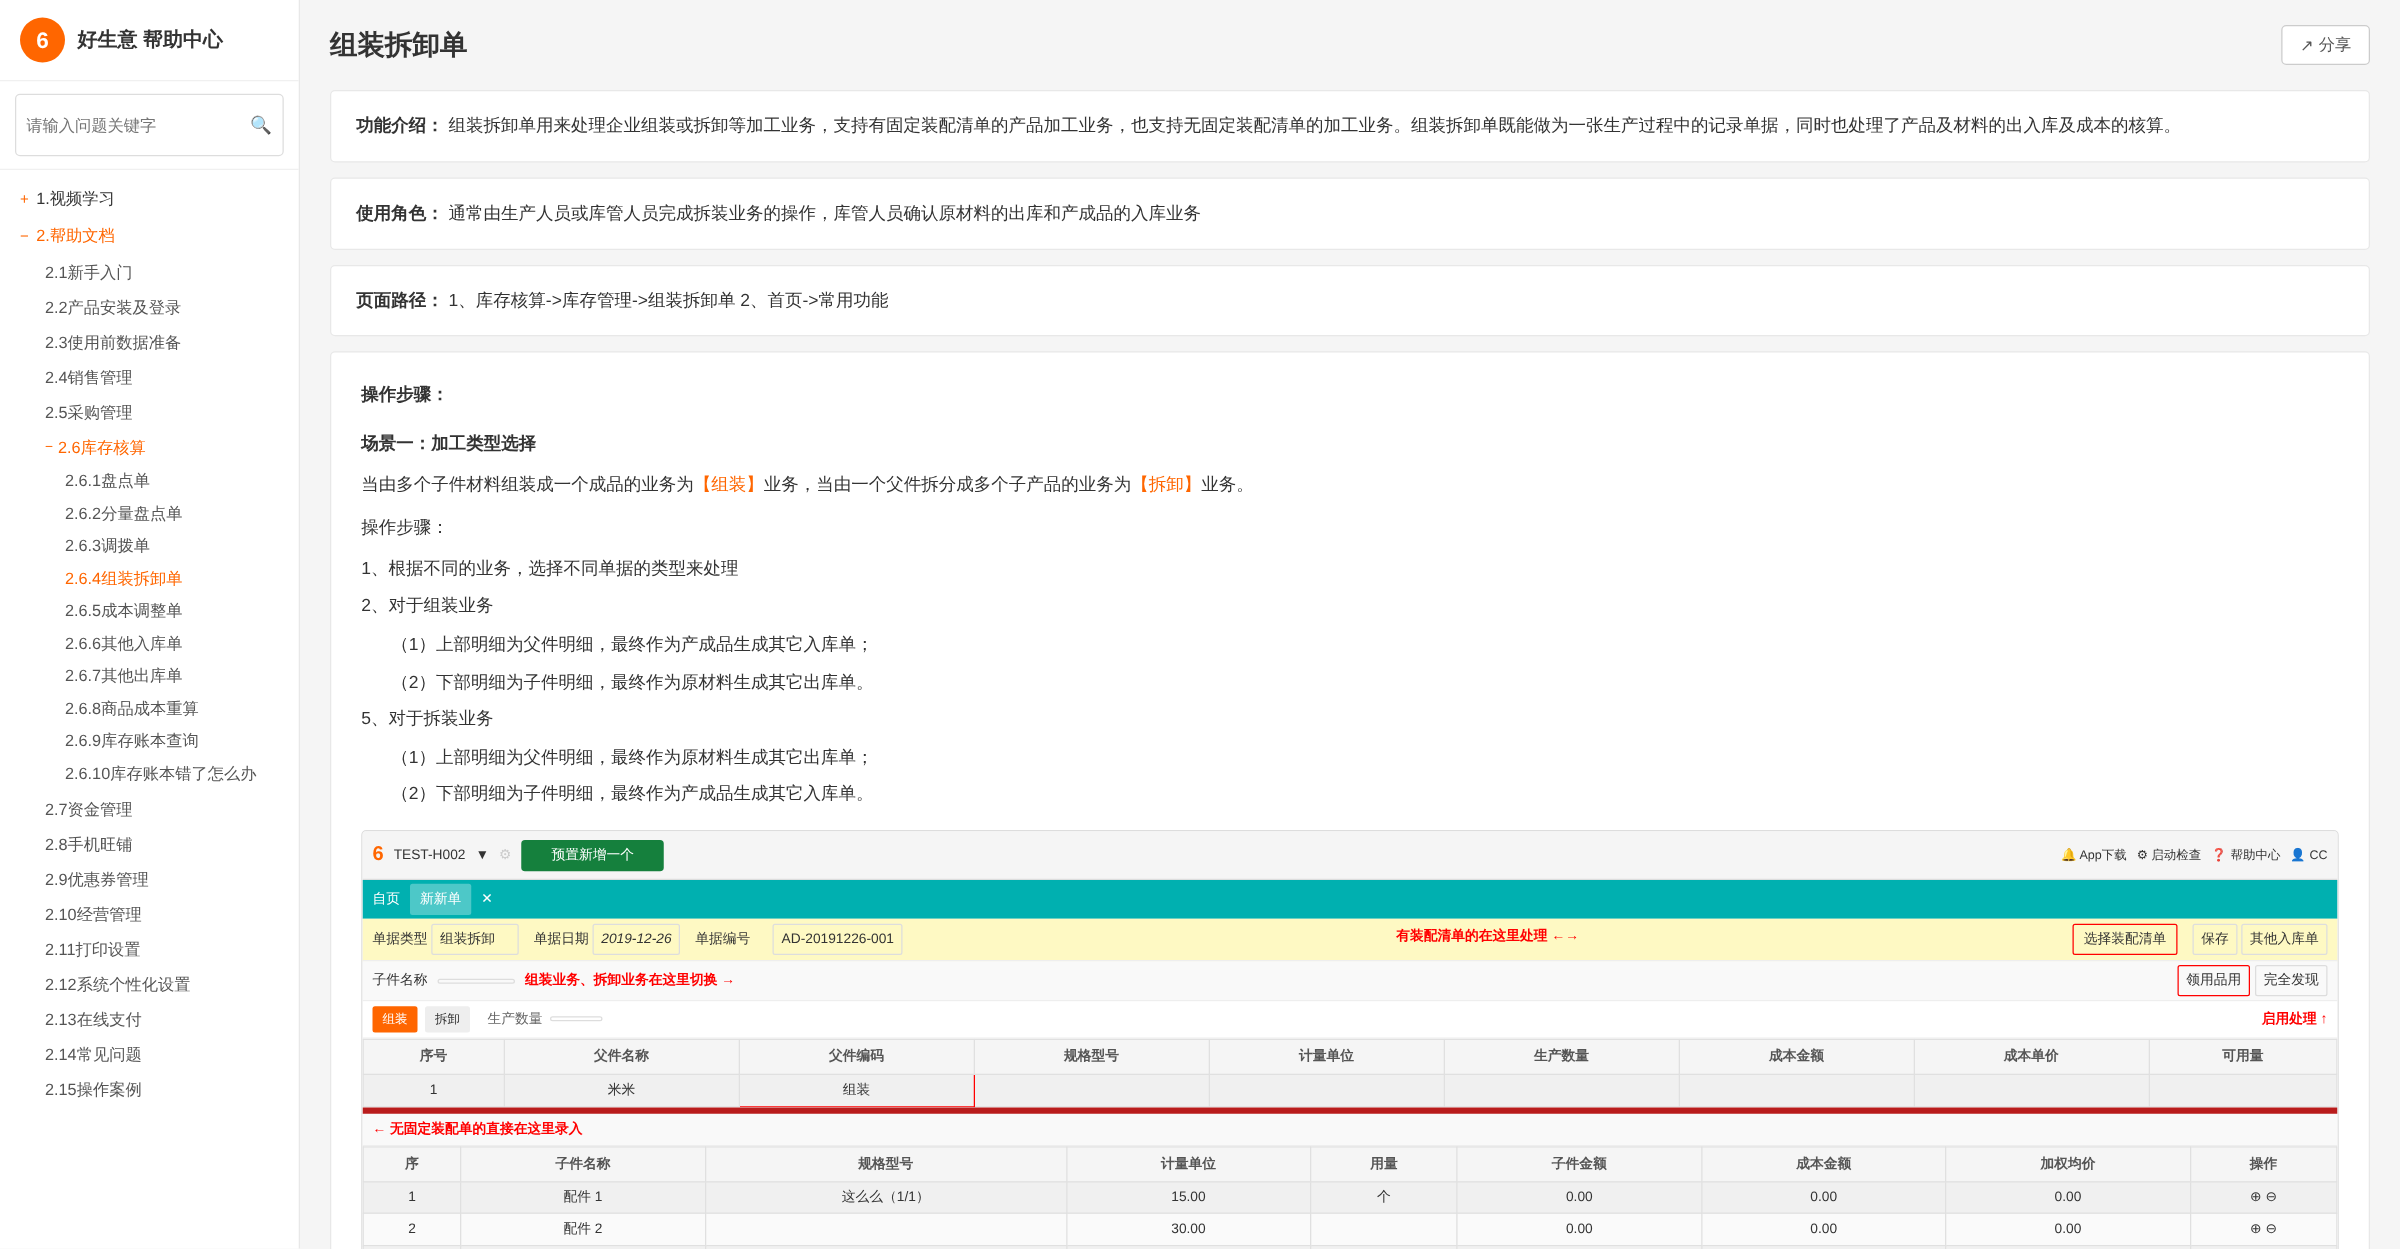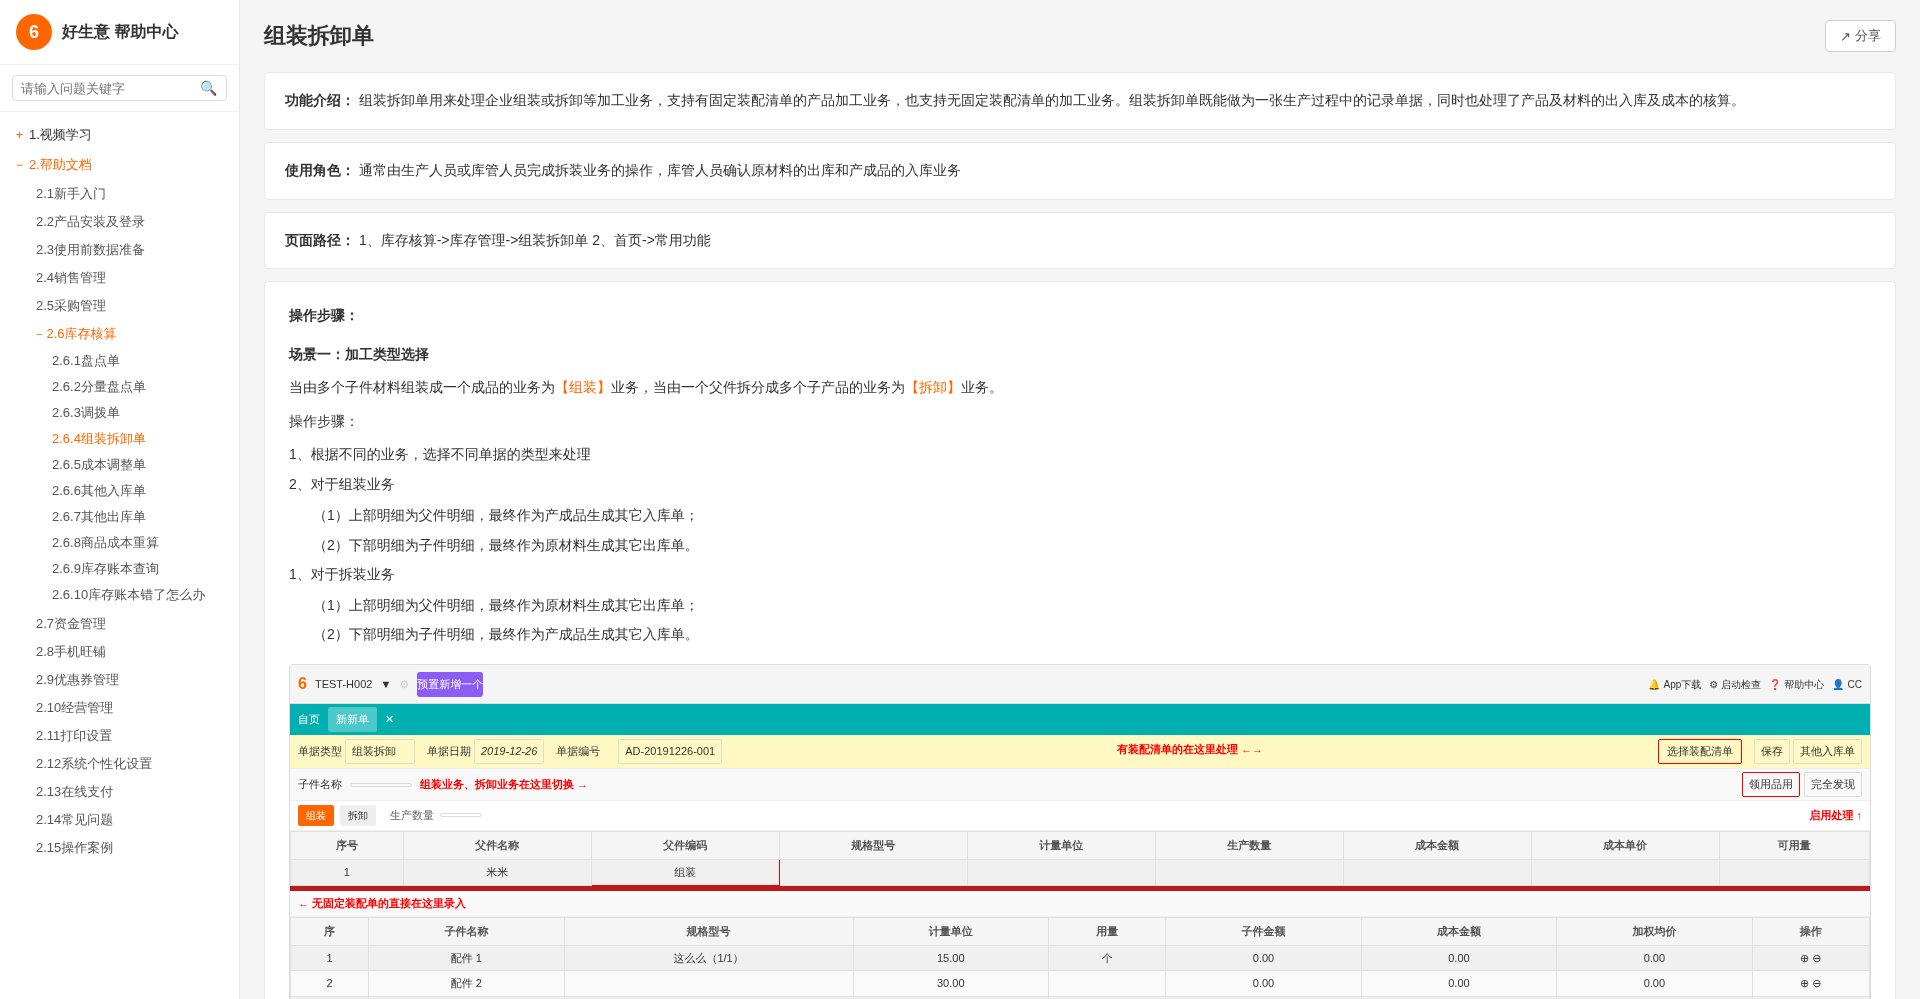--- a/index.html
+++ b/index.html
@@ -48,21 +48,21 @@
     .search-area {
       padding: 10px 12px;
       border-bottom: 1px solid #f0f0f0;
     }
 
     .search-box {
       display: flex;
       align-items: center;
       border: 1px solid #ddd;
       border-radius: 4px;
-      padding: 4px 8px;
+      padding: 16px 8px;
       background: #fff;
     }
 
     .search-box input {
       border: none;
       outline: none;
       flex: 1;
       font-size: 13px;
       color: #999;
       background: transparent;
@@ -221,23 +221,23 @@
       background: #fff;
       border-bottom: 1px solid #ddd;
       padding: 4px 8px;
       display: flex;
       align-items: center;
       gap: 8px;
       font-size: 11px;
     }
 
     .mock-orange-btn {
-      background: #8b5cf6;
+      background: #15803d;
       color: white;
-      padding: 2px 0;
+      padding: 2px 24px;
       border-radius: 3px;
       font-size: 11px;
     }
 
     .mock-table {
       width: 100%;
       border-collapse: collapse;
       font-size: 11px;
     }
 
@@ -395,21 +395,21 @@
     <p>
       当由多个子件材料组装成一个成品的业务为<span class="orange-text">【组装】</span>业务，当由一个父件拆分成多个子产品的业务为<span class="orange-text">【拆卸】</span>业务。
     </p>
 
     <p style="margin-top:8px;">操作步骤：</p>
 
     <p class="numbered-item">1、根据不同的业务，选择不同单据的类型来处理</p>
     <p class="numbered-item">2、对于组装业务</p>
     <p class="sub-item">（1）上部明细为父件明细，最终作为产成品生成其它入库单；</p>
     <p class="sub-item">（2）下部明细为子件明细，最终作为原材料生成其它出库单。</p>
-    <p class="numbered-item">1、对于拆装业务</p>
+    <p class="numbered-item">5、对于拆装业务</p>
     <p class="sub-item">（1）上部明细为父件明细，最终作为原材料生成其它出库单；</p>
     <p class="sub-item">（2）下部明细为子件明细，最终作为产成品生成其它入库单。</p>
 
     <div class="screenshot-container" style="margin-top:16px; position:relative;">
       <div class="mock-screenshot">
 
         <div class="mock-top-bar" style="background:#f5f5f5; justify-content:space-between;">
           <div style="display:flex;align-items:center;gap:8px;">
             <span style="color:#f60;font-size:16px;font-weight:bold;">6</span>
             <span>TEST-H002</span>

